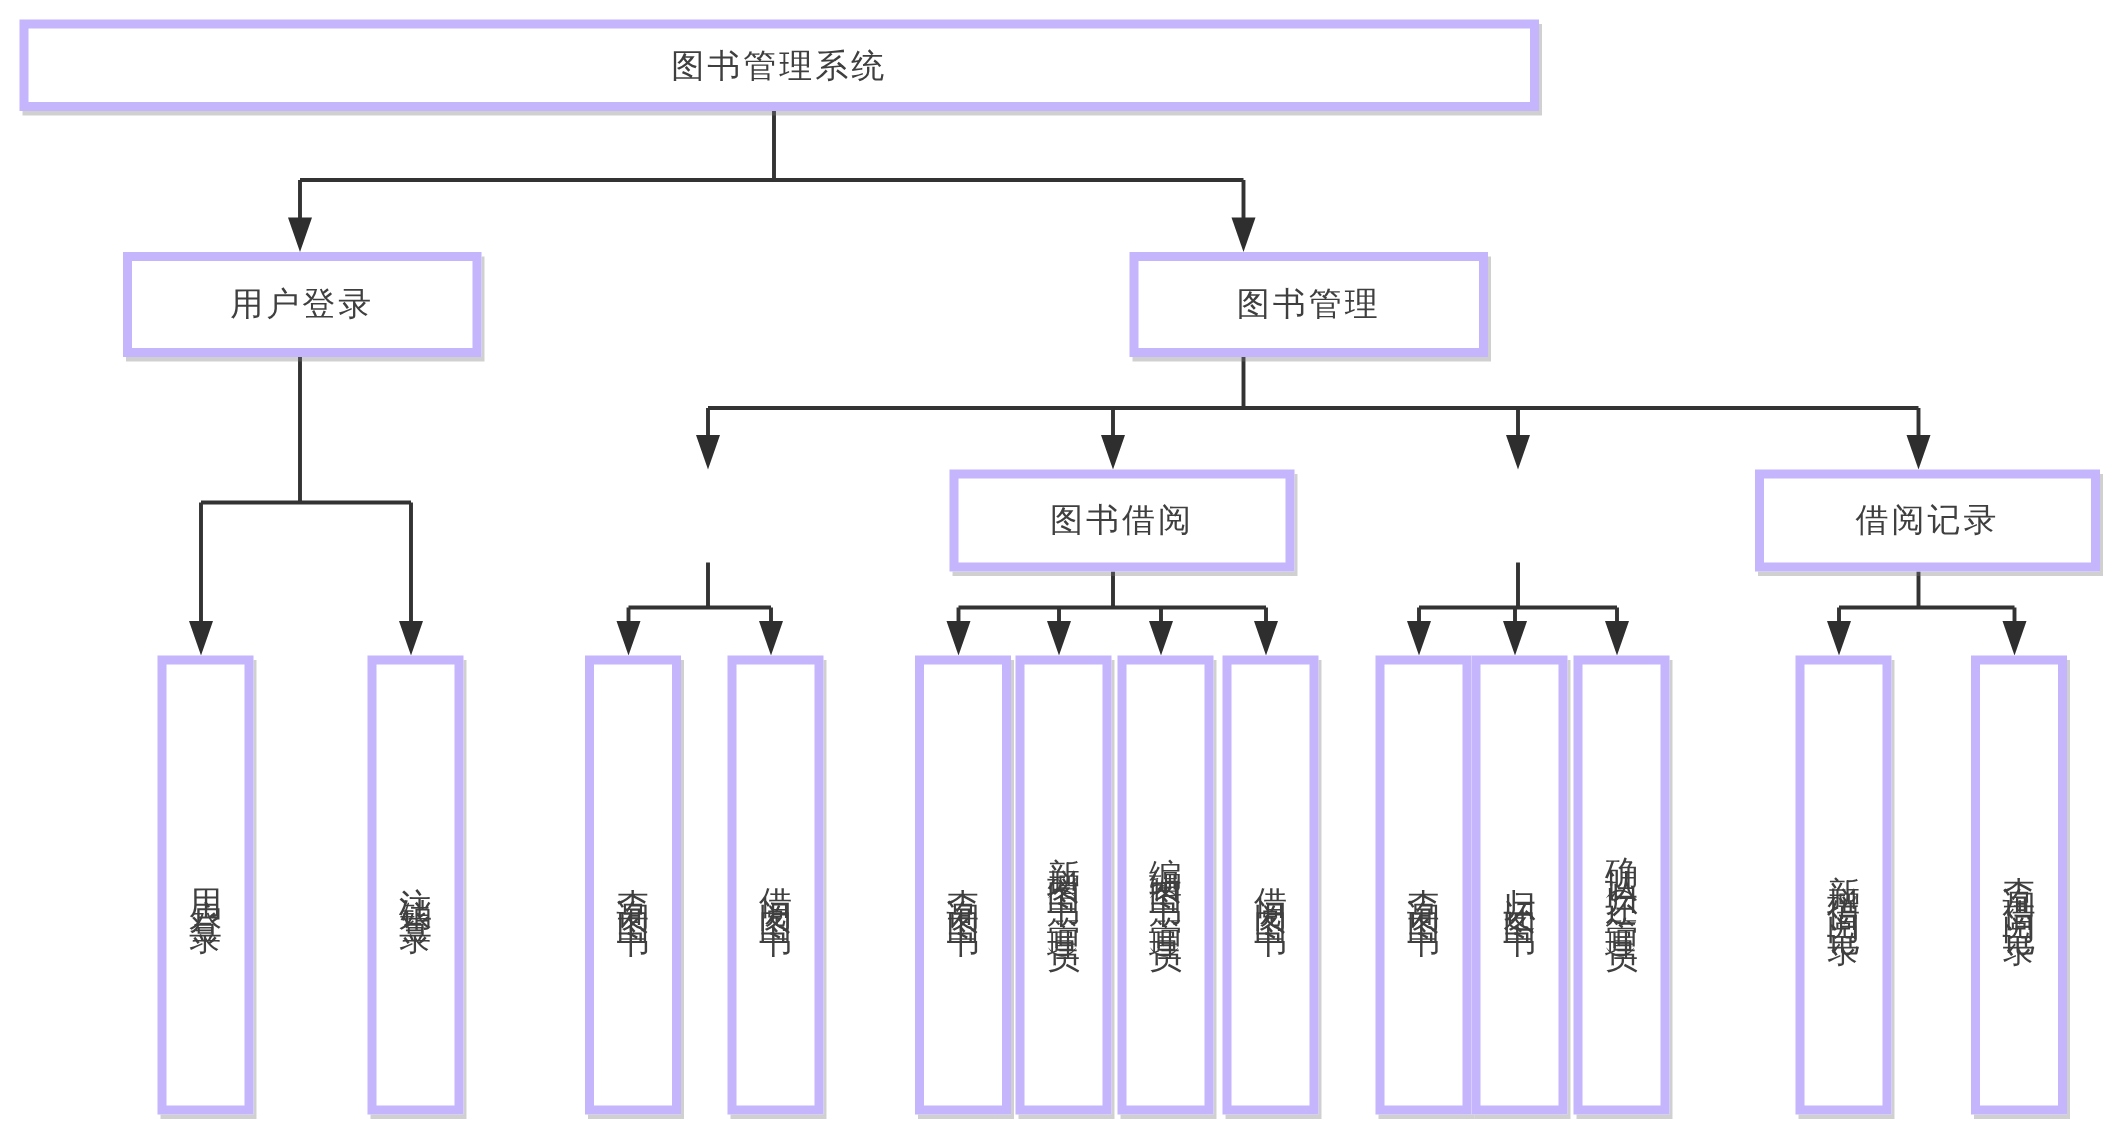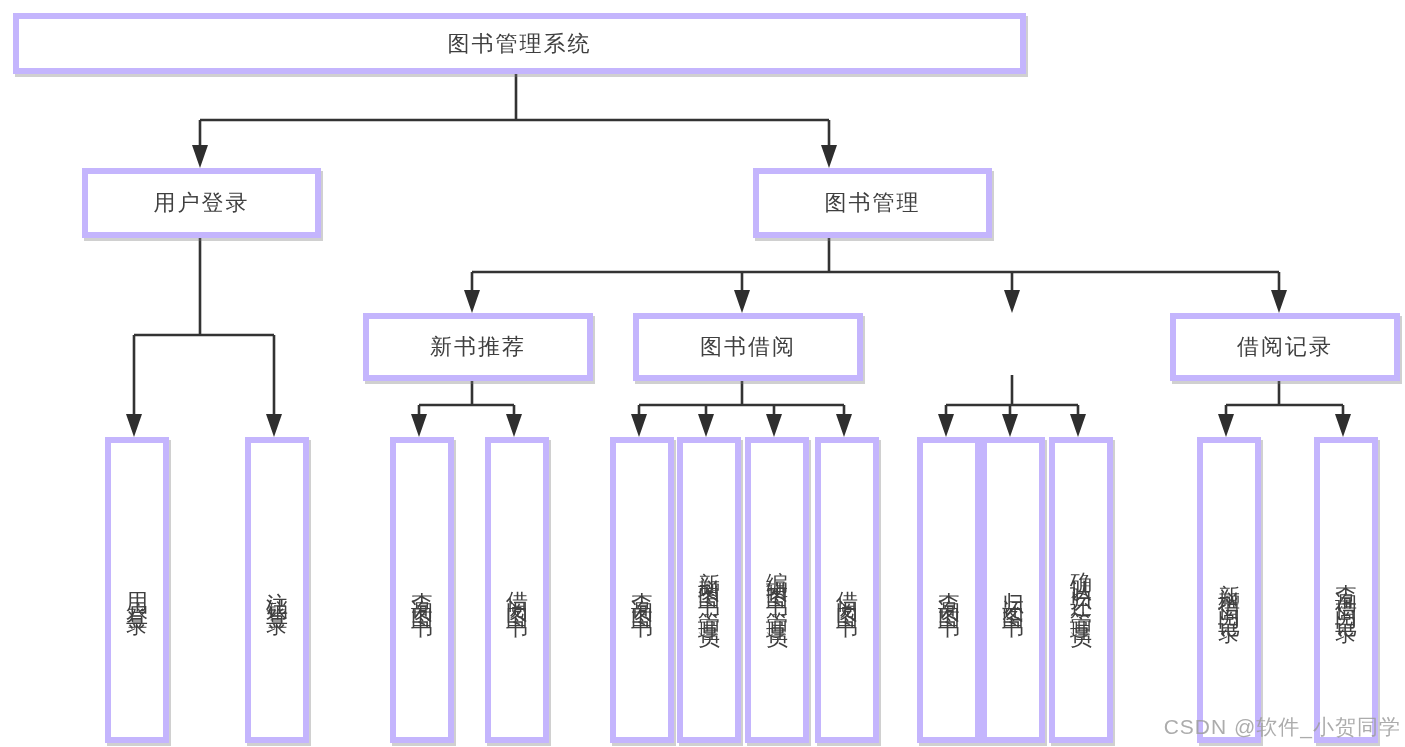--- a/index.html
+++ b/index.html
@@ -108,23 +108,20 @@
     <span>图书管理系统</span>
   </div>
 
   <div class="node hnode n-user-login">
     <span>用户登录</span>
   </div>
   <div class="node hnode n-book-mgmt">
     <span>图书管理</span>
   </div>
 
-  <div class="node hnode l3 n-new-books">
-    <span>新书推荐</span>
-  </div>
   <div class="node hnode l3 n-book-borrow">
     <span>图书借阅</span>
   </div>
   <div class="node hnode l3 n-borrow-records">
     <span>借阅记录</span>
   </div>
 
   <div class="node leaf lf-ul-1">
     <span class="vtext">用户登录</span>
   </div>
@@ -162,15 +159,14 @@
     <span class="vtext">确认归还（管理员）</span>
   </div>
 
   <div class="node leaf lf-br-1">
     <span class="vtext">新增借阅记录</span>
   </div>
   <div class="node leaf lf-br-2">
     <span class="vtext">查询借阅记录</span>
   </div>
 
-  <div class="watermark">CSDN @软件_小贺同学</div>
 
 </div>
 
 </body></html>

